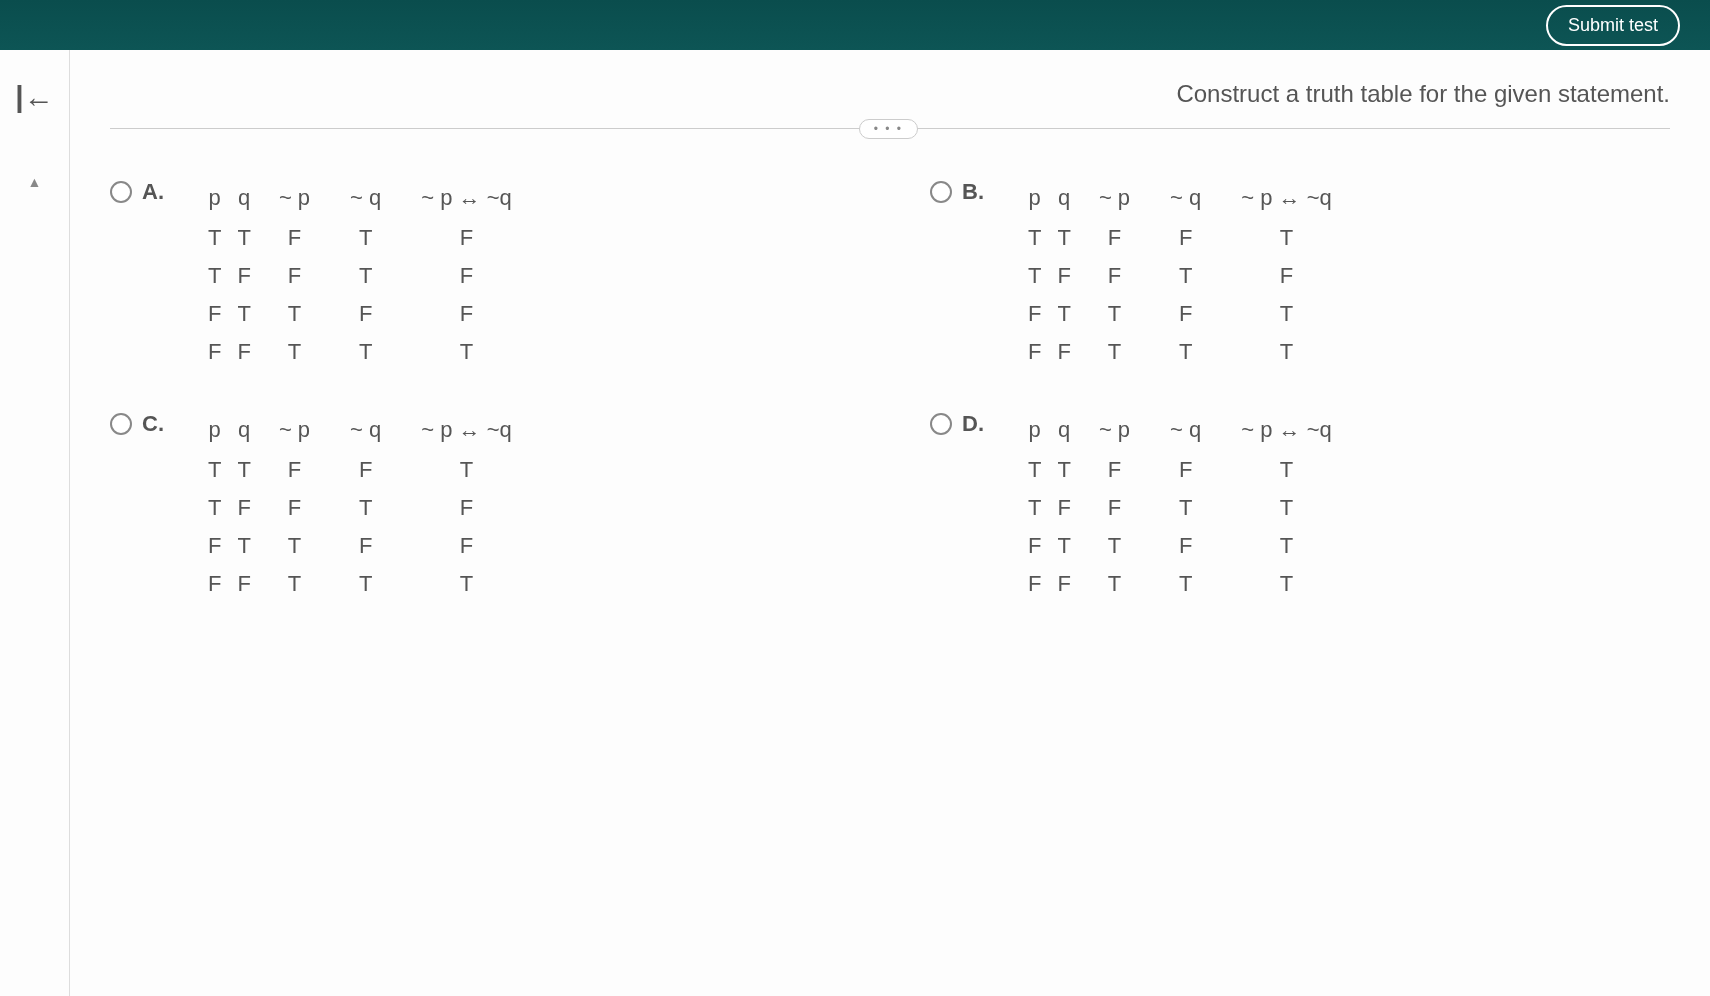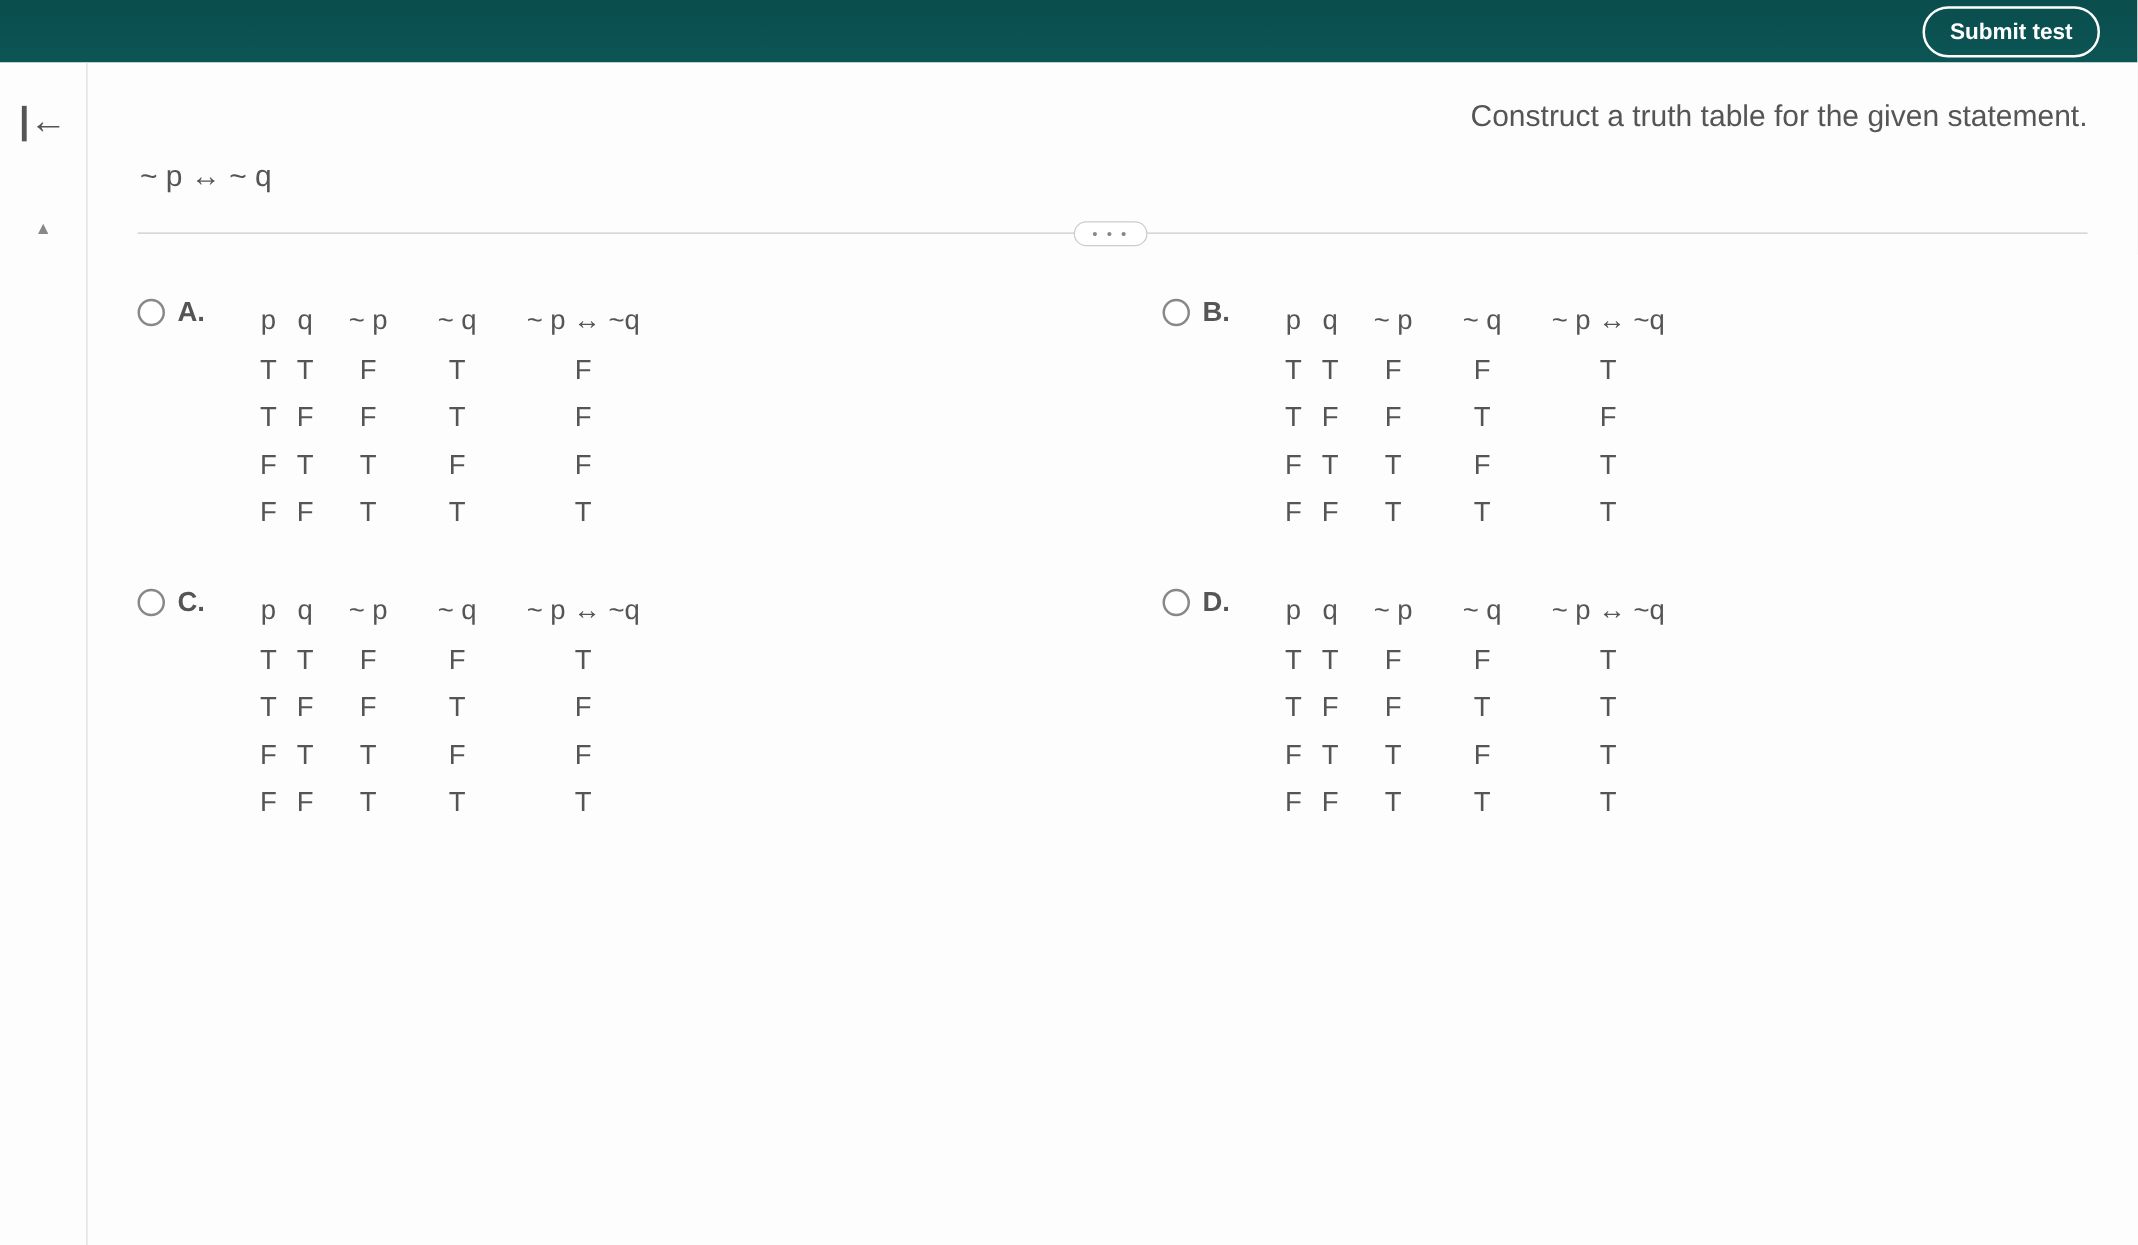--- a/index.html
+++ b/index.html
@@ -23,21 +23,21 @@
       padding-right: 30px;
     }
     .submit-btn {
       background: transparent;
       border: 2px solid #fff;
       color: #fff;
       padding: 8px 20px;
       border-radius: 22px;
       font-size: 18px;
       cursor: pointer;
-      font-weight: bold;
+      font-weight: normal;
     }
     .content-wrapper {
       display: flex;
       background: #fdfdfd;
       height: calc(100% - 50px);
     }
     .left-panel {
       width: 70px;
       border-right: 1px solid #ddd;
       display: flex;
@@ -149,21 +149,20 @@
   <button class="submit-btn">Submit test</button>
 </div>
 
 <div class="content-wrapper">
   <div class="left-panel">
     <div class="back-icon">|←</div>
     <div class="collapse-icon">▲</div>
   </div>
   <div class="main-content">
     <div class="question-text">Construct a truth table for the given statement.</div>
-    <div class="statement">~ p ↔ ~ q</div>
 
     <div class="divider-wrap">
       <div class="divider"></div>
       <div class="divider-handle">• • •</div>
     </div>
 
     <div class="options-grid">
 
       <div class="option">
         <div class="radio"></div>

